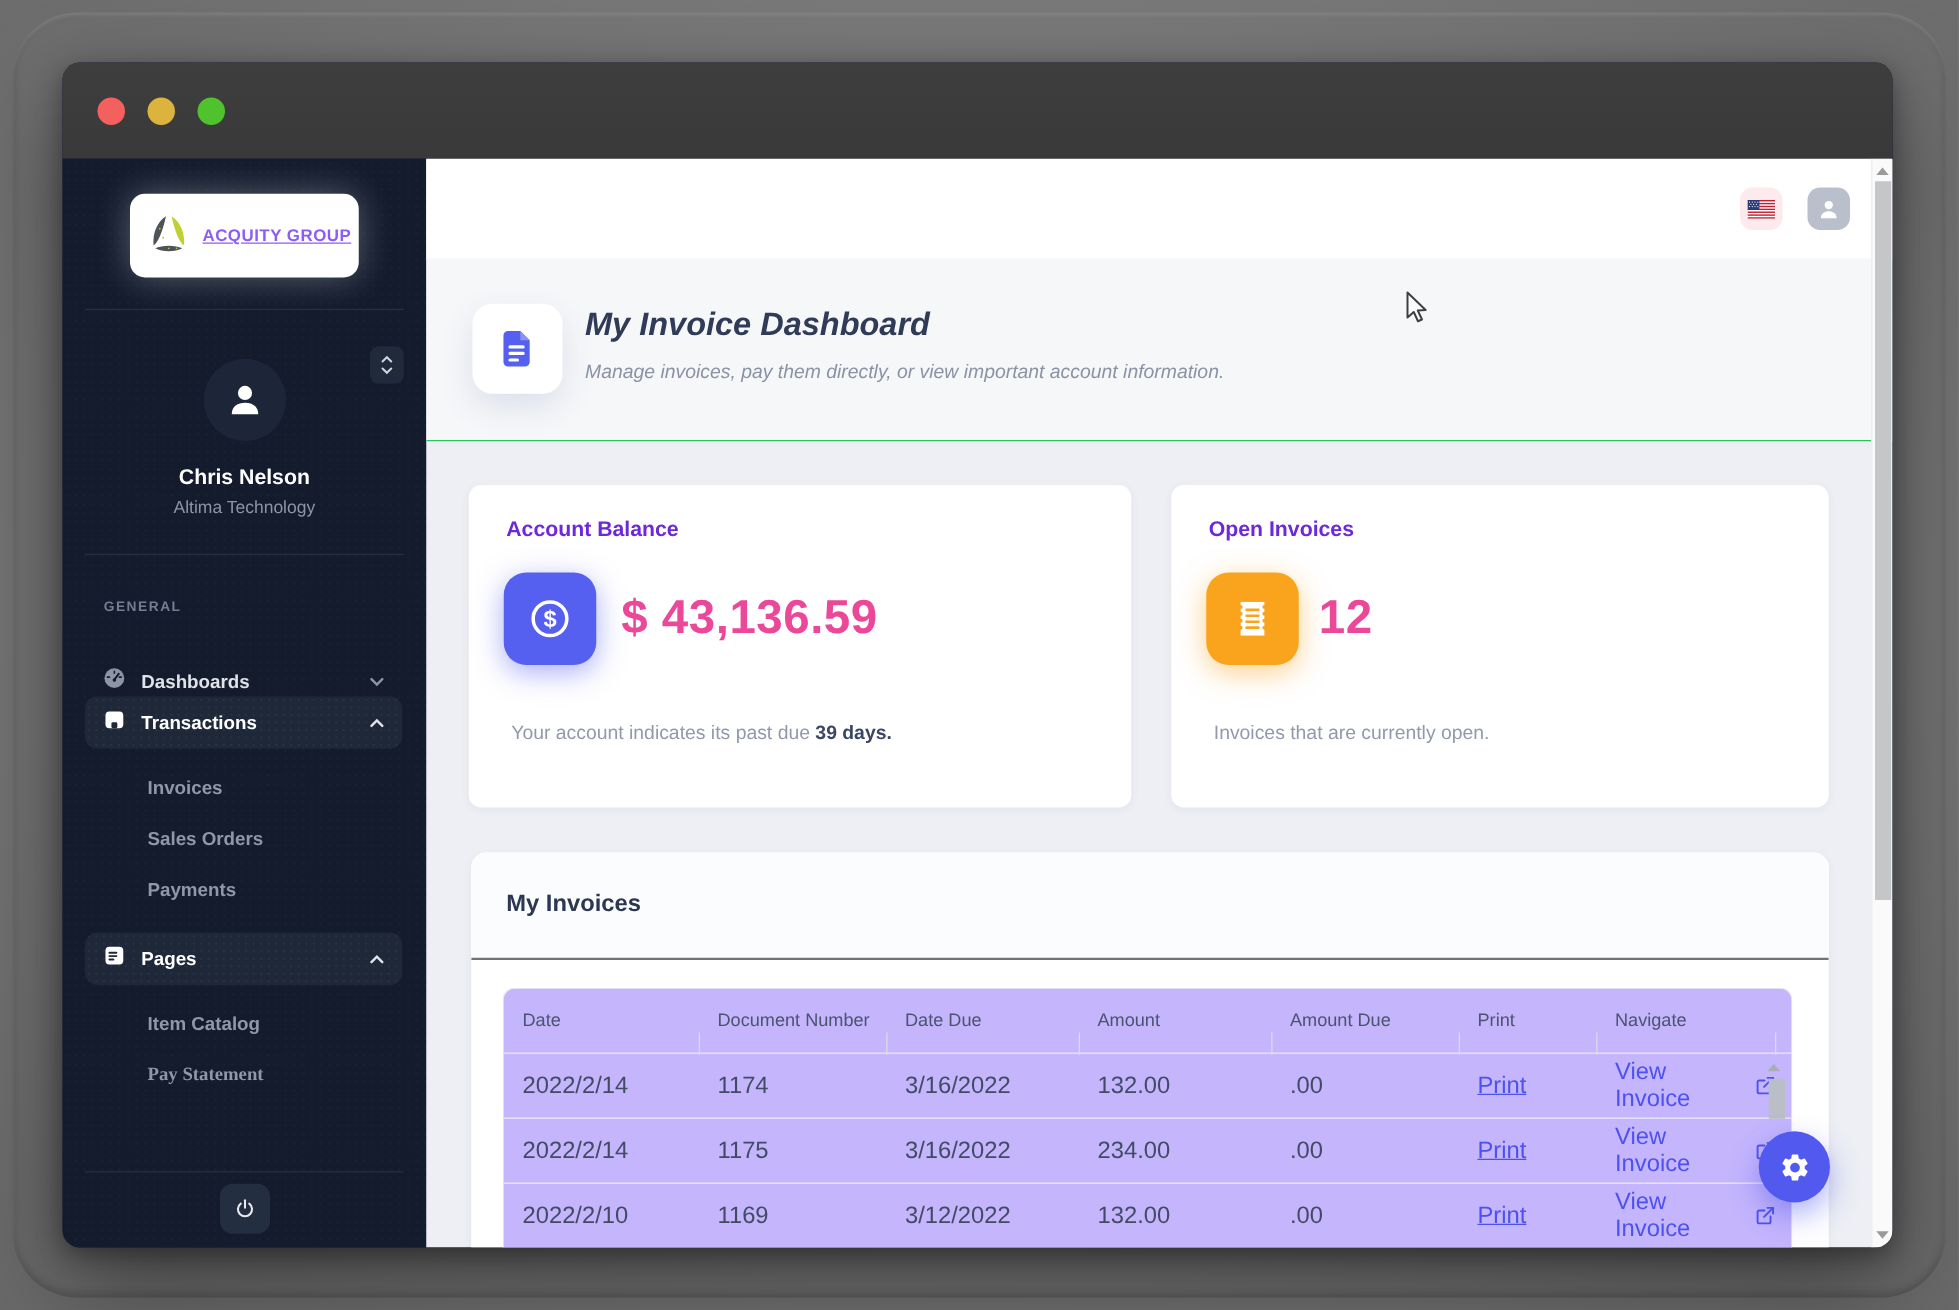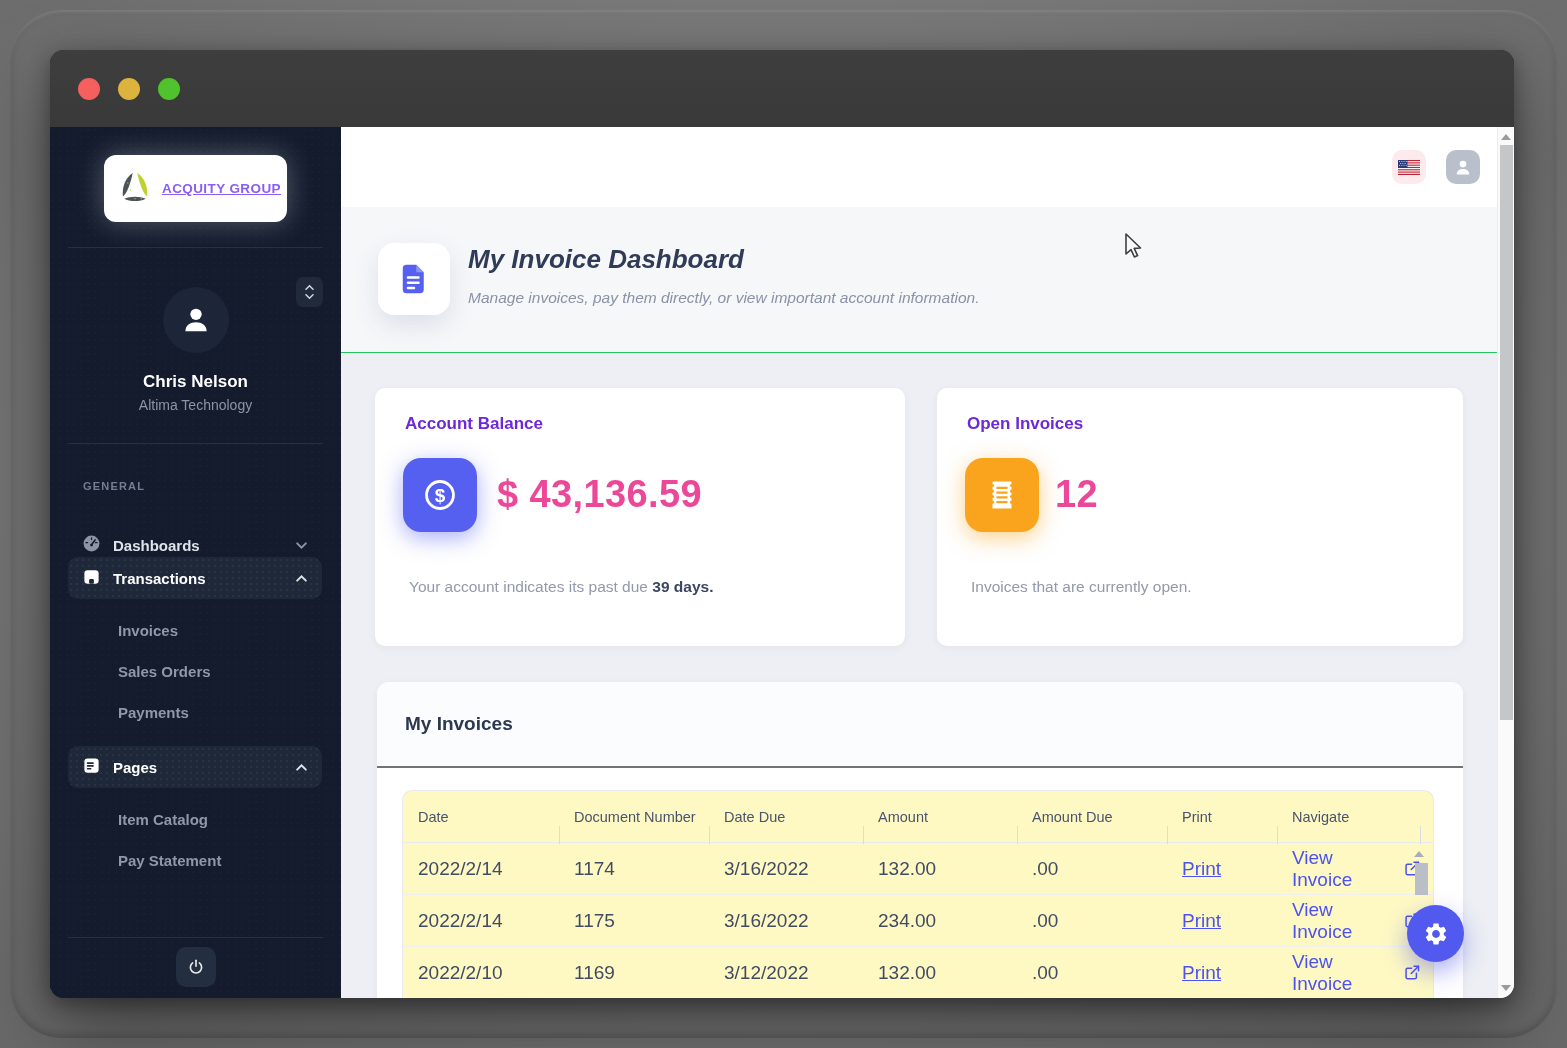--- a/index.html
+++ b/index.html
@@ -70,21 +70,21 @@
   .stat-amount.count{left:118px;}
   .stat-note{position:absolute;left:34px;top:190px;font-size:15.5px;color:#9199ab;}
   .stat-note b{color:#3a4663;}
 
   .invoices-card{position:absolute;left:36px;top:555px;width:1086px;height:320px;background:#fff;
     border-radius:12px 12px 0 0;box-shadow:0 2px 8px rgba(30,40,80,.05);}
   .inv-header{height:86px;background:#fbfcfe;border-bottom:2px solid #737373;border-radius:12px 12px 0 0;
     display:flex;align-items:center;padding-left:28px;}
   .inv-title{font-size:19px;font-weight:700;color:#2c3750;}
   .table{position:absolute;left:25px;top:108px;width:1032px;height:212px;border:1px solid #e7eaee;border-bottom:none;
-    border-radius:10px 10px 0 0;background:#fef9c3;overflow:hidden;}
+    border-radius:10px 10px 0 0;background:#c4b5fd;overflow:hidden;}
   .tr{display:flex;height:52px;align-items:center;}
   .tr.head{border-bottom:1px solid #e8ebf0;}
   .tr.body-row{border-bottom:1px solid #eef0f4;}
   .th,.td{padding-left:15px;position:relative;flex:none;}
   .c1{width:156px;}.c2{width:150px;}.c3{width:154px;}.c4{width:154px;}.c5{width:150px;}.c6{width:110px;}.c7{width:144px;}
   .th{font-size:14.5px;color:#4a546e;}
   .th:not(.c1)::before, .th.c7::after{content:"";position:absolute;top:17px;width:1px;height:18px;background:#d9dde3;}
   .th:not(.c1)::before{left:0;}
   .th.c7::after{right:0;}
   .td{font-size:19px;color:#414b64;}
@@ -201,21 +201,21 @@
             <path d="M7 9 H14 M7 12.5 H14 M7 16 H11" stroke="#1e2839" stroke-width="2" stroke-linecap="round"></path>
           </svg>
         </span>
         <span class="nav-label">Pages</span>
         <svg width="13" height="9" viewBox="0 0 12 8">
             <polyline points="2,6 6,2 10,6" fill="none" stroke="#dfe3ea" stroke-width="1.8" stroke-linecap="round"></polyline>
           </svg>
       </div>
 
       <div class="sub-item" style="top:672px;">Item Catalog</div>
-      <div class="sub-item" style="top:713px;">Pay Statement</div>
+      <div class="sub-item" style="top:713px;font-family:Liberation Serif, serif;">Pay Statement</div>
 
       <div class="sb-divider" style="top:810px;"></div>
       <div class="power-btn">
         <svg width="18" height="18" viewBox="0 0 24 24">
           <path d="M12 3 L12 11" stroke="#e8eaee" stroke-width="2.2" stroke-linecap="round"></path>
           <path d="M7.5 6.5 A7.5 7.5 0 1 0 16.5 6.5" fill="none" stroke="#e8eaee" stroke-width="2.2" stroke-linecap="round"></path>
         </svg>
       </div>
     </div>
 

